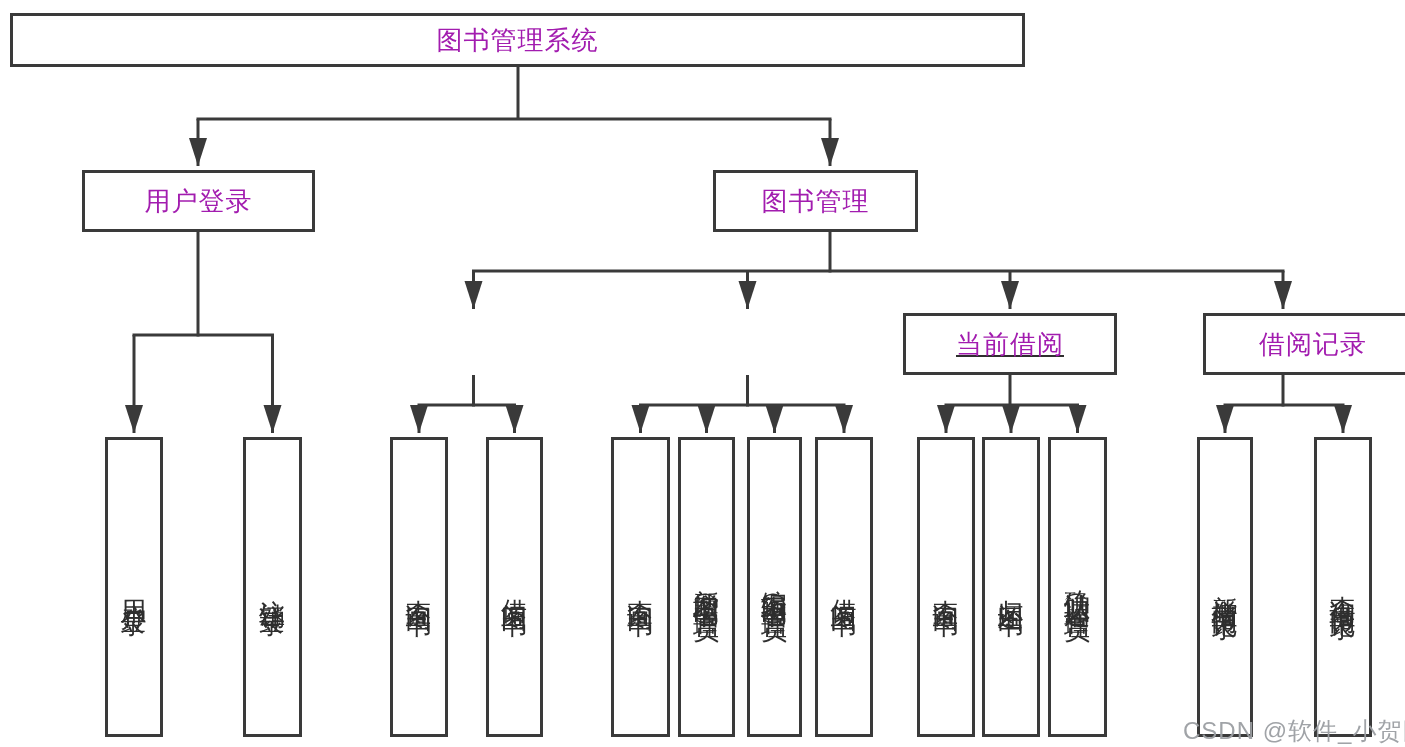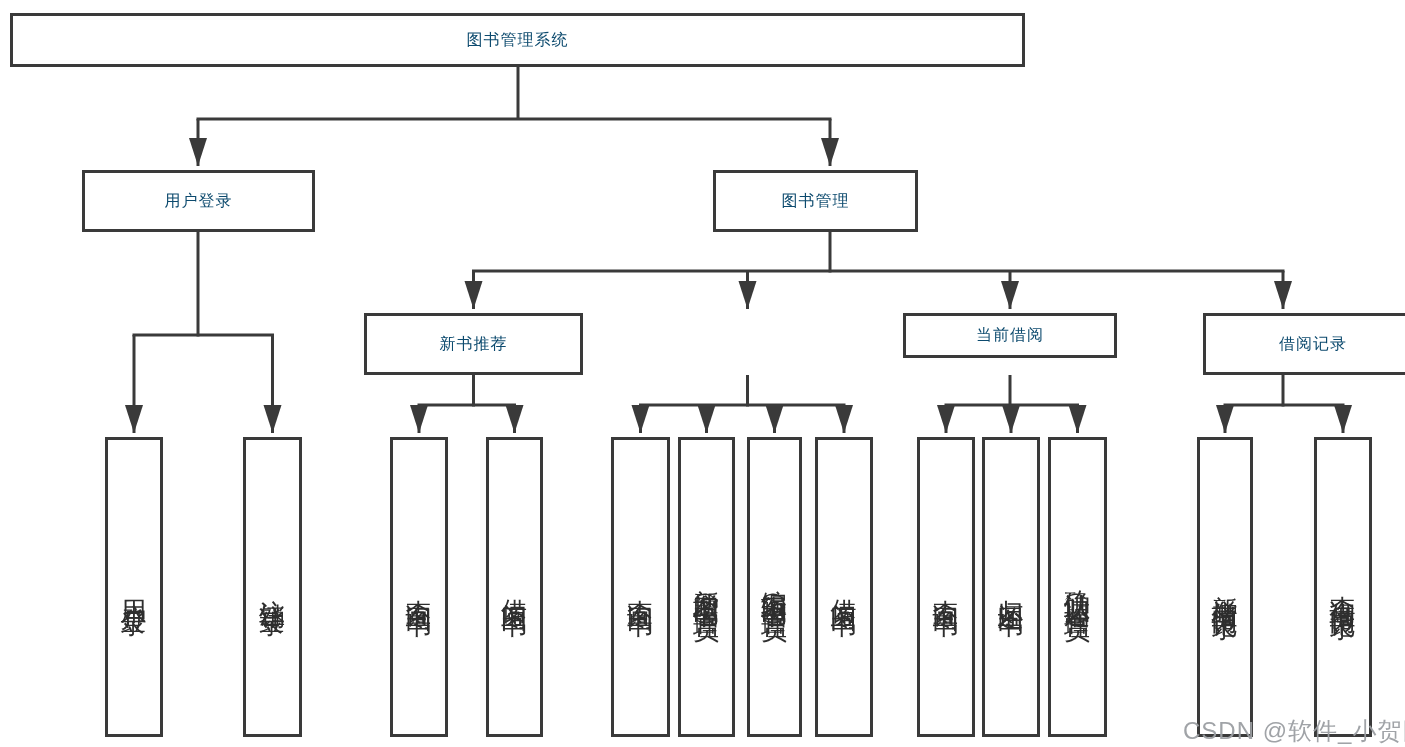--- a/index.html
+++ b/index.html
@@ -22,24 +22,24 @@
     position: absolute;
     box-sizing: border-box;
     border: 3px solid #3a3a3a;
     background: #ffffff;
     display: flex;
     align-items: center;
     justify-content: center;
     z-index: 2;
   }
   .hlabel {
-    font-size: 16px;
+    font-size: 26px;
     letter-spacing: 1px;
     white-space: nowrap;
-    color: #0c4a6e;
+    color: #a21caf;
   }
   .vnode .vlabel {
     writing-mode: vertical-rl;
     font-size: 26px;
     letter-spacing: 4px;
     line-height: 1;
     color: #2e2e2e;
   }
   #watermark {
     position: absolute;
@@ -118,24 +118,21 @@
     <span class="hlabel">图书管理</span>
   </div>
 
   <div class="node vnode" style="left:105px; top:437px; width:58px; height:300px;">
     <span class="vlabel">用户登录</span>
   </div>
   <div class="node vnode" style="left:243px; top:437px; width:59px; height:300px;">
     <span class="vlabel">注销登录</span>
   </div>
 
-  <div class="node" style="left:364px; top:313px; width:219px; height:62px;">
-    <span class="hlabel">新书推荐</span>
-  </div>
-  <div class="node" style="left:903px; top:313px; width:214px; height:45px;">
+  <div class="node" style="left:903px; top:313px; width:214px; height:62px;text-decoration:underline;">
     <span class="hlabel">当前借阅</span>
   </div>
   <div class="node" style="left:1173px; top:313px; width:220px; height:62px;margin-left:30px;">
     <span class="hlabel">借阅记录</span>
   </div>
 
   <div class="node vnode" style="left:390px; top:437px; width:58px; height:300px;">
     <span class="vlabel">查询图书</span>
   </div>
   <div class="node vnode" style="left:486px; top:437px; width:57px; height:300px;">

